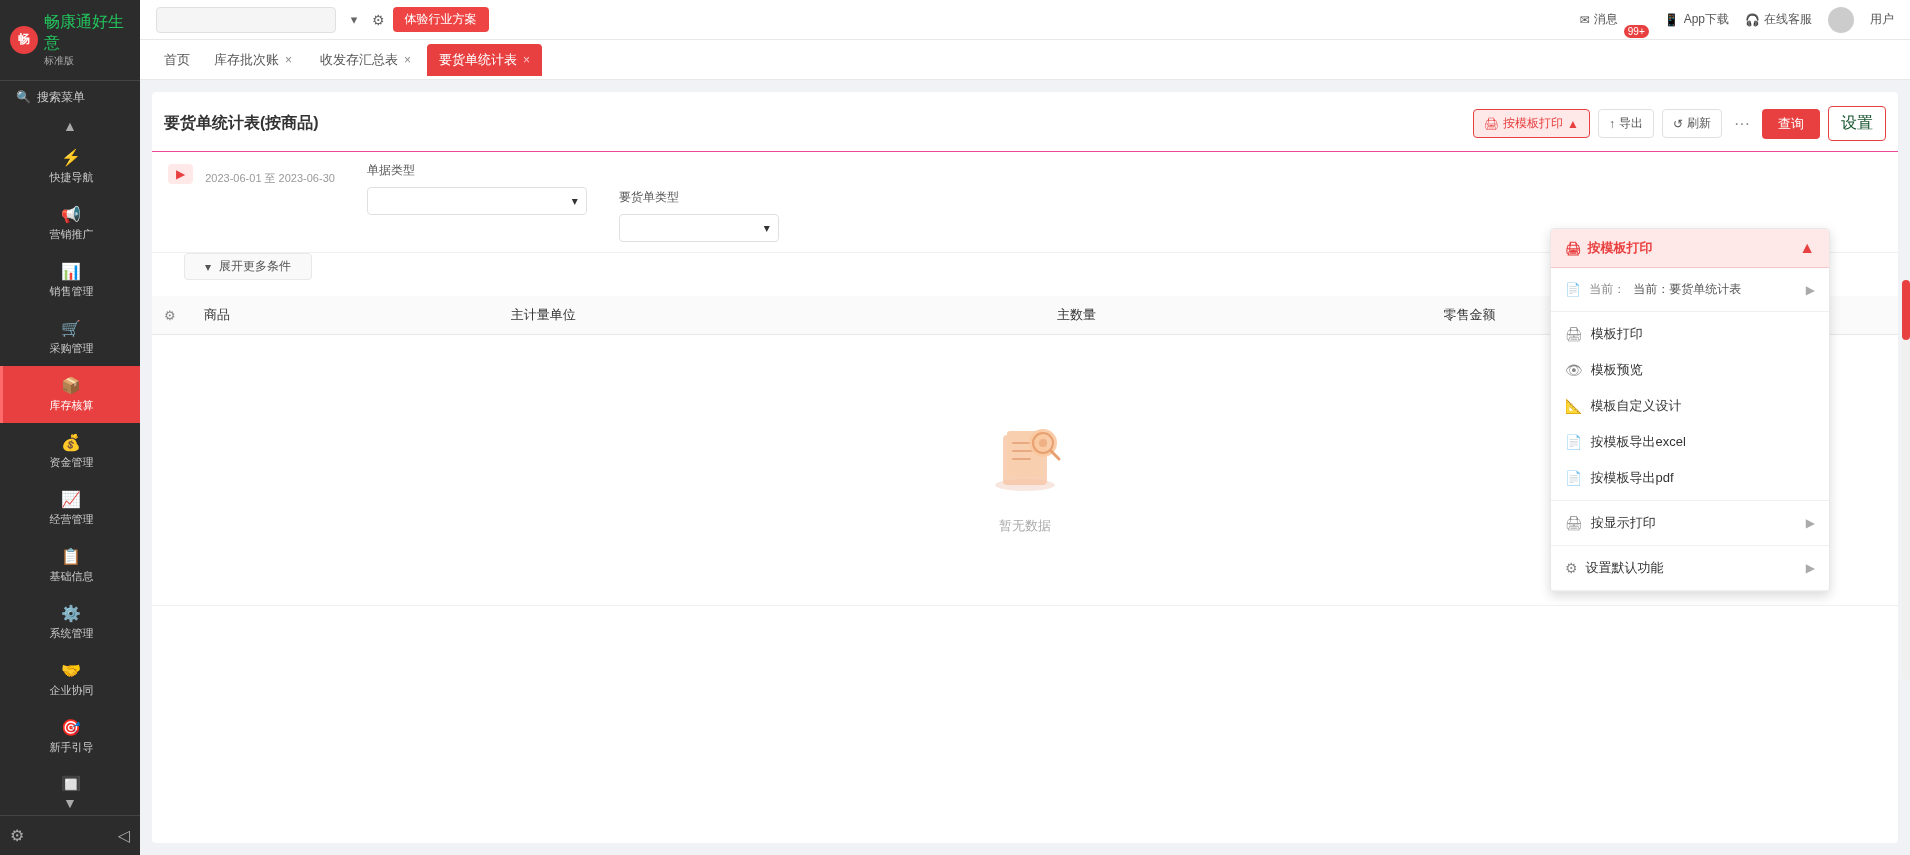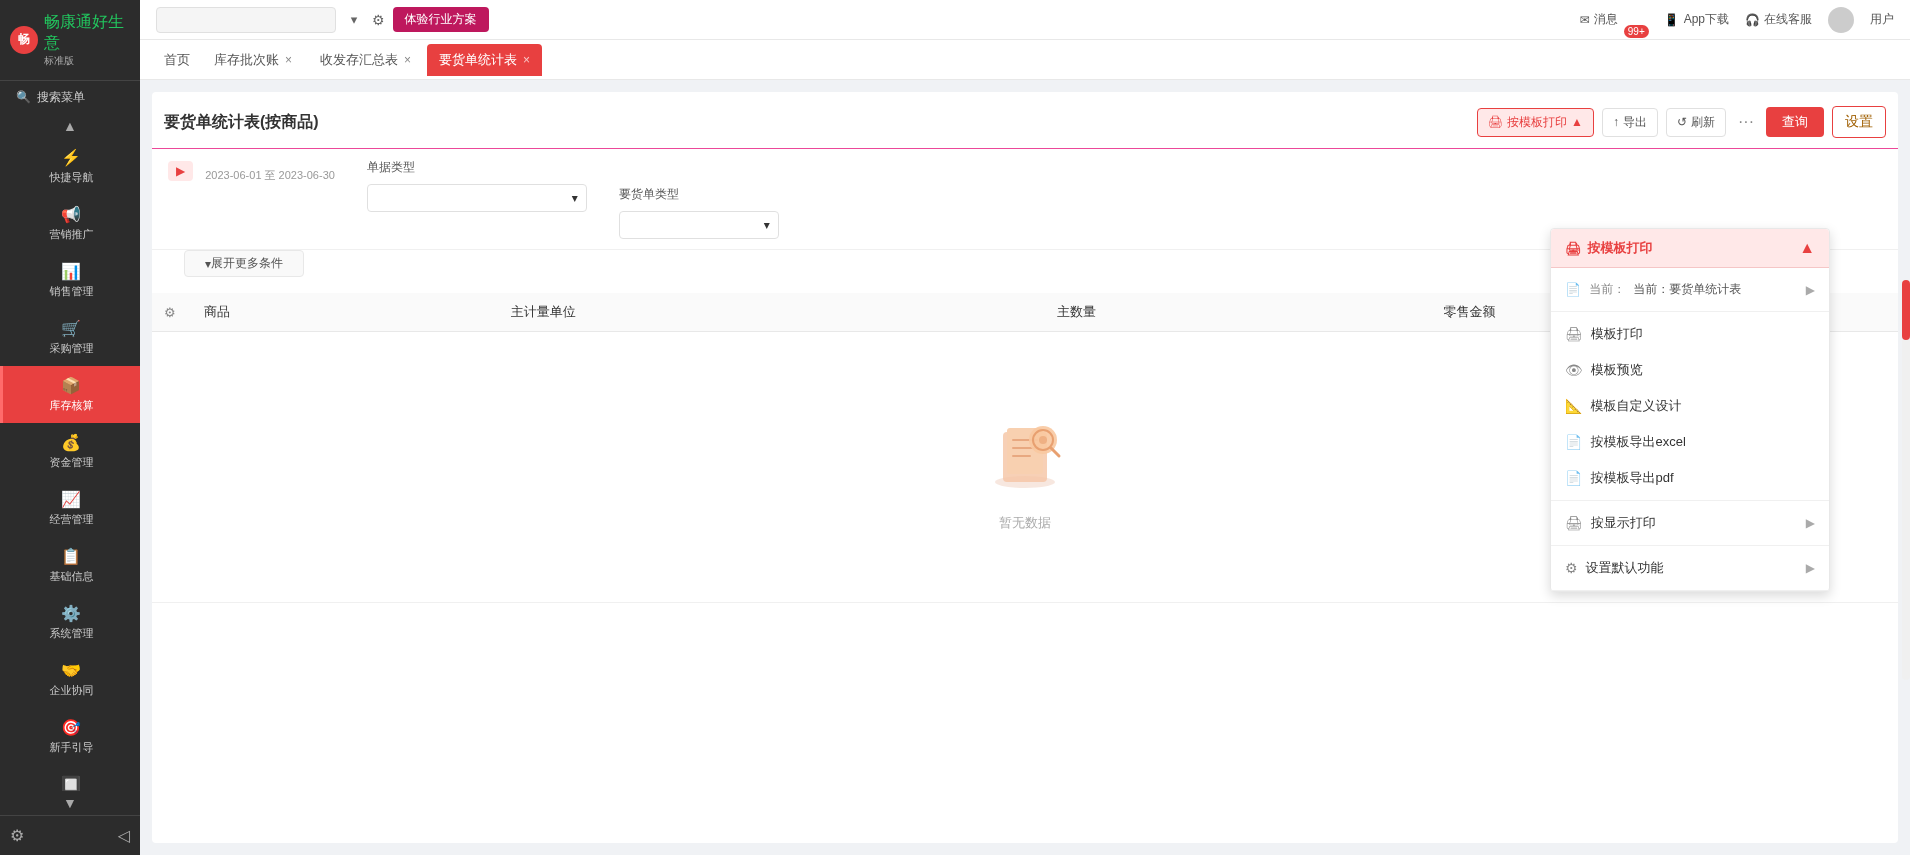--- a/index.html
+++ b/index.html
@@ -94,21 +94,21 @@
       font-size: 12px;
       color: #999;
     }
     .header-dropdown-btn {
       width: 20px; height: 26px;
       display: flex; align-items: center; justify-content: center;
       cursor: pointer; color: #666;
     }
     .header-gear { color: #666; cursor: pointer; font-size: 14px; }
     .header-trial-btn {
-      background: #be185d;
+      background: #ef4444;
       color: white;
       border: none;
       padding: 4px 12px;
       border-radius: 4px;
       font-size: 12px;
       cursor: pointer;
     }
     .header-right { display: flex; align-items: center; gap: 16px; font-size: 12px; color: #555; }
     .header-right-item { display: flex; align-items: center; gap: 4px; cursor: pointer; }
     .badge {
@@ -220,25 +220,25 @@
       color: white;
       border: none;
       padding: 6px 16px;
       border-radius: 4px;
       font-size: 13px;
       cursor: pointer;
       font-family: Liberation Serif, serif;
     }
     .settings-btn {
       border: 1px solid #e84040;
-      color: #a16207;
+      color: #14532d;
       padding: 6px 12px;
       border-radius: 4px;
       background: #fff;
-      font-size: 14px;
+      font-size: 16px;
       cursor: pointer;
     }
 
     
     .filter-bar {
       padding: 10px 16px;
       display: flex;
       align-items: flex-start;
       gap: 12px;
       border-bottom: 1px solid #f0f0f0;
@@ -593,21 +593,21 @@
           <div class="filter-select" style="width:160px;">
             <span style="color:#aaa;"></span>
             <span>▾</span>
           </div>
         </div>
       </div>
 
       <div style="padding: 0 16px 8px; display:flex;">
         <button class="expand-more-btn" style="width:auto;padding:4px 20px;">
           <span>▾</span>
-          <span style="margin-left:0;text-align:center;">展开更多条件</span>
+          <span style="margin-left:8px;text-align:center;">展开更多条件</span>
         </button>
       </div>
 
       <div class="table-area">
         <table class="data-table">
           <thead>
             <tr>
               <th style="width:40px;">
                 <span class="settings-icon">⚙</span>
               </th>

